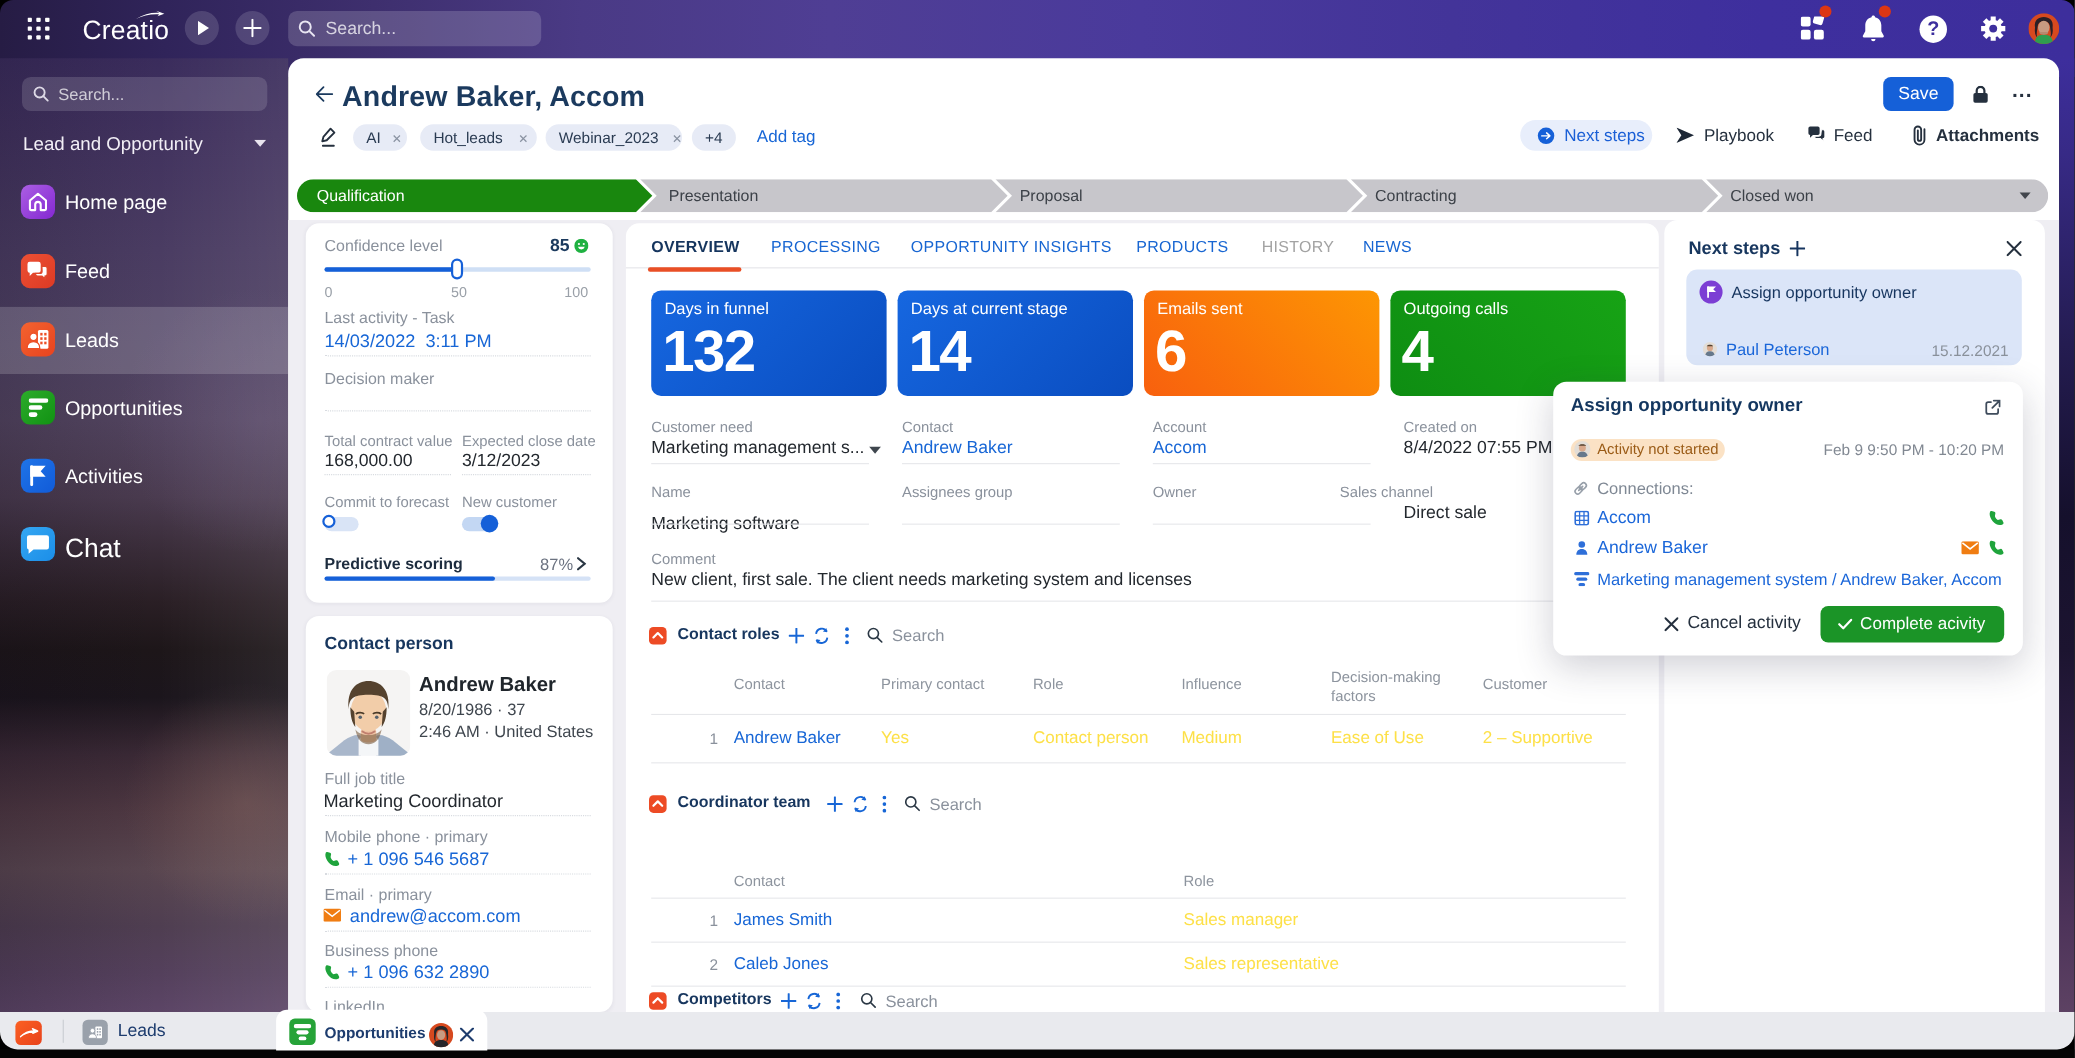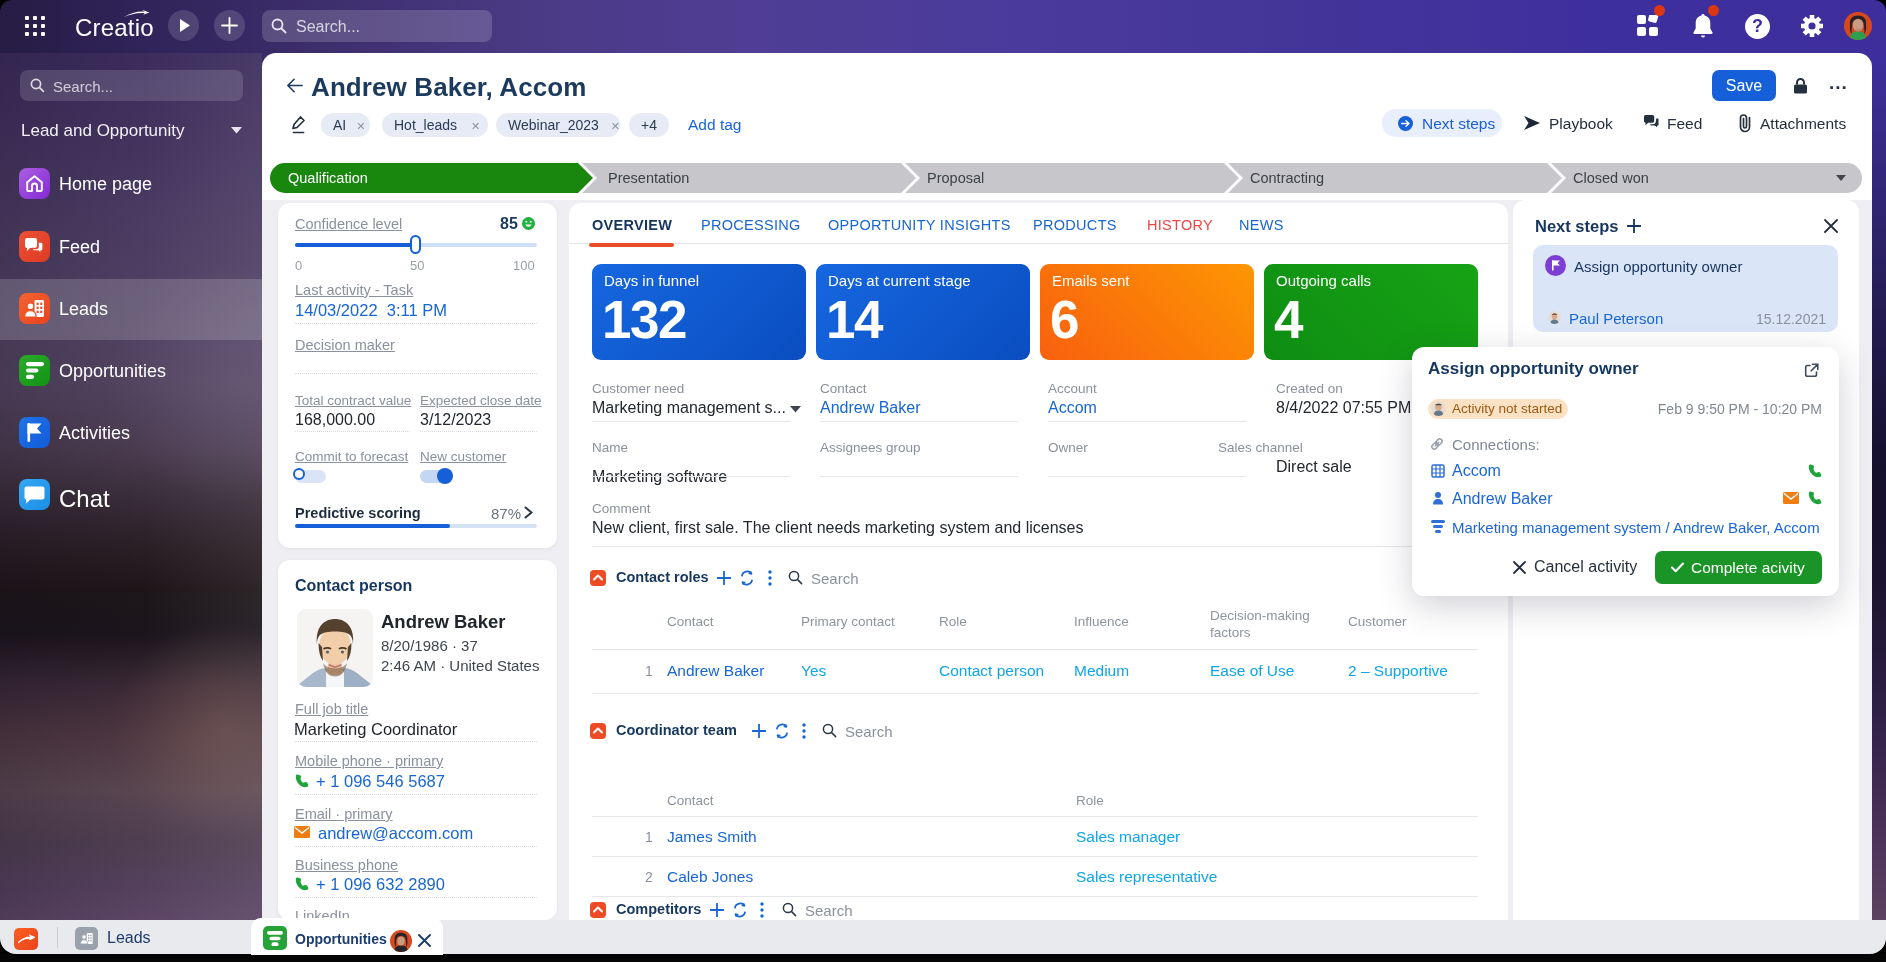--- a/index.html
+++ b/index.html
@@ -28,22 +28,22 @@
   #taskbar2 { left:0; top:920px; width:1886px; height:34px; background:#e9eaee; z-index:6; border-radius:0 0 16px 16px;}
 
   .tagpill { top:113px; height:24px; background:#e7ebf6; border-radius:12px; color:#2a3b52; font-size:14px; line-height:24px; padding-left:12px; }
   .tagpill .tx { color:#8a93a2; font-size:11px; margin-left:10px; }
   .dotline { position:absolute; border-top:1.5px dotted #d8dbe0; }
   .mlab { color:#fff; font-size:15px; }
   .mnum { color:#fff; font-size:53px; font-weight:600; letter-spacing:-1.5px; }
   .secico { width:16px; height:16px; border-radius:4px; background:#ed4b25; }
   .sechdr { font-size:14.5px; font-weight:700; color:#17365e; }
   .thead { color:#8d949e; font-size:13.5px; }
-  .trow { color:#0ea5e9; font-size:15.5px; }
-  .glabel { position:absolute; color:#8a919c; font-size:14.5px;text-decoration:underline; }
+  .trow { color:#fde047; font-size:15.5px; }
+  .glabel { position:absolute; color:#8a919c; font-size:14.5px; }
   .flabel { position:absolute; color:#8a919c; font-size:13.5px; }
   .fval { position:absolute; color:#23282e; font-size:16px; }
   .funder { position:absolute; height:1px; background:#e6e7ea; }
   
   .navy { color:#1b3a5e; }
   .link { color:#1766d6; }
 </style>
 </head>
 <body>
 <div id="page">
@@ -223,21 +223,21 @@
     </svg>
   <div class="abs" style="left:1549px;top:115px;color:#25303e;font-size:15.5px;font-weight:500">Playbook</div>
   <svg class="abs" style="left:1643px;top:114px" width="17" height="16" viewBox="0 0 17 16">
       <path d="M1,2.6 a1.6,1.6 0 0 1 1.6,-1.6 h7 a1.6,1.6 0 0 1 1.6,1.6 v4.5 a1.6,1.6 0 0 1 -1.6,1.6 h-4.5 l-2.6,2.5 v-2.5 a1.6,1.6 0 0 1 -1.5,-1.6 Z" fill="#25303e"></path>
       <path d="M12.8,4 h1.6 a1.6,1.6 0 0 1 1.6,1.6 v4.8 a1.6,1.6 0 0 1 -1.6,1.6 v2.4 l-2.5,-2.4 h-3.6 a1.6,1.6 0 0 1 -1.6,-1.6 v-0.6 h3.3 a2.4,2.4 0 0 0 2.4,-2.4 Z" fill="#25303e" stroke="#fff" stroke-width="1"></path>
     </svg>
   <div class="abs" style="left:1667px;top:115px;color:#25303e;font-size:15.5px;font-weight:500">Feed</div>
   <svg class="abs" style="left:1738px;top:113px" width="14" height="20" viewBox="0 0 14 20">
       <path d="M11.5,4.5 V14 a4.5,4.5 0 0 1 -9,0 V5 a3,3 0 0 1 6,0 V13.5 a1.5,1.5 0 0 1 -3,0 V5.5" fill="none" stroke="#25303e" stroke-width="1.7" stroke-linecap="round"></path>
     </svg>
-  <div class="abs" style="left:1760px;top:115px;color:#25303e;font-size:15.5px;font-weight:400">Attachments</div>
+  <div class="abs" style="left:1760px;top:115px;color:#25303e;font-size:15.5px;font-weight:700">Attachments</div>
 
   <svg class="abs" style="left:270px;top:163px" width="1592" height="30" viewBox="0 0 1592 30">
     <path d="M15,0 H308 L323,15 L308,30 H15 A15,15 0 0 1 15,0 Z" fill="#19870e"></path>
     <path d="M312,0 H631 L646,15 L631,30 H312 L327,15 Z" fill="#c7c6cb"></path>
     <path d="M635,0 H954 L969,15 L954,30 H635 L650,15 Z" fill="#c7c6cb"></path>
     <path d="M958,0 H1277 L1292,15 L1277,30 H958 L973,15 Z" fill="#c7c6cb"></path>
     <path d="M1281,0 H1577 A15,15 0 0 1 1577,30 H1281 L1296,15 Z" fill="#c7c6cb"></path>
     <text x="18" y="20" font-size="14.5" fill="#ffffff" font-family="Liberation Sans">Qualification</text>
     <text x="338" y="20" font-size="14.5" fill="#3c4148">Presentation</text>
     <text x="657" y="20" font-size="14.5" fill="#3c4148">Proposal</text>
@@ -335,21 +335,21 @@
     </svg>
   <div class="abs link" style="left:316px;top:875px;font-size:16.5px">+ 1 096 632 2890</div>
   <div class="dotline" style="left:295px;top:897px;width:242px"></div>
   <div class="glabel" style="left:295px;top:908px">LinkedIn</div>
 
   <div class="abs" style="left:569px;top:203px;width:939px;height:717px;background:#fff;border-radius:12px 12px 0 0"></div>
   <div class="abs" style="left:592px;top:217px;font-size:14.5px;font-weight:700;color:#15355e;letter-spacing:0.3px">OVERVIEW</div>
   <div class="abs" style="left:701px;top:217px;font-size:14.5px;color:#1866d2;letter-spacing:0.3px">PROCESSING</div>
   <div class="abs" style="left:828px;top:217px;font-size:14.5px;color:#1866d2;letter-spacing:0.3px">OPPORTUNITY INSIGHTS</div>
   <div class="abs" style="left:1033px;top:217px;font-size:14.5px;color:#1866d2;letter-spacing:0.3px">PRODUCTS</div>
-  <div class="abs" style="left:1147px;top:217px;font-size:14.5px;color:#ef4444;letter-spacing:0.3px">HISTORY</div>
+  <div class="abs" style="left:1147px;top:217px;font-size:14.5px;color:#a3a3a3;letter-spacing:0.3px">HISTORY</div>
   <div class="abs" style="left:1239px;top:217px;font-size:14.5px;color:#1866d2;letter-spacing:0.3px">NEWS</div>
   <div class="abs" style="left:569px;top:243px;width:939px;height:1px;background:#e4e4e8"></div>
   <div class="abs" style="left:589px;top:243px;width:85px;height:3.5px;background:#e94f26;border-radius:2px"></div>
 
   <div class="abs" style="left:592px;top:264px;width:214px;height:96px;border-radius:9px;background:linear-gradient(135deg,#1667e0,#0a4dc0)"></div>
   <div class="abs" style="left:816px;top:264px;width:214px;height:96px;border-radius:9px;background:linear-gradient(135deg,#1667e0,#0a4dc0)"></div>
   <div class="abs" style="left:1040px;top:264px;width:214px;height:96px;border-radius:9px;background:linear-gradient(225deg,#fd9603,#f8600e)"></div>
   <div class="abs" style="left:1264px;top:264px;width:214px;height:96px;border-radius:9px;background:linear-gradient(225deg,#17a315,#0e8d12)"></div>
   <div class="abs mlab" style="left:604px;top:272px">Days in funnel</div>
   <div class="abs mnum" style="left:602px;top:289px">132</div>

